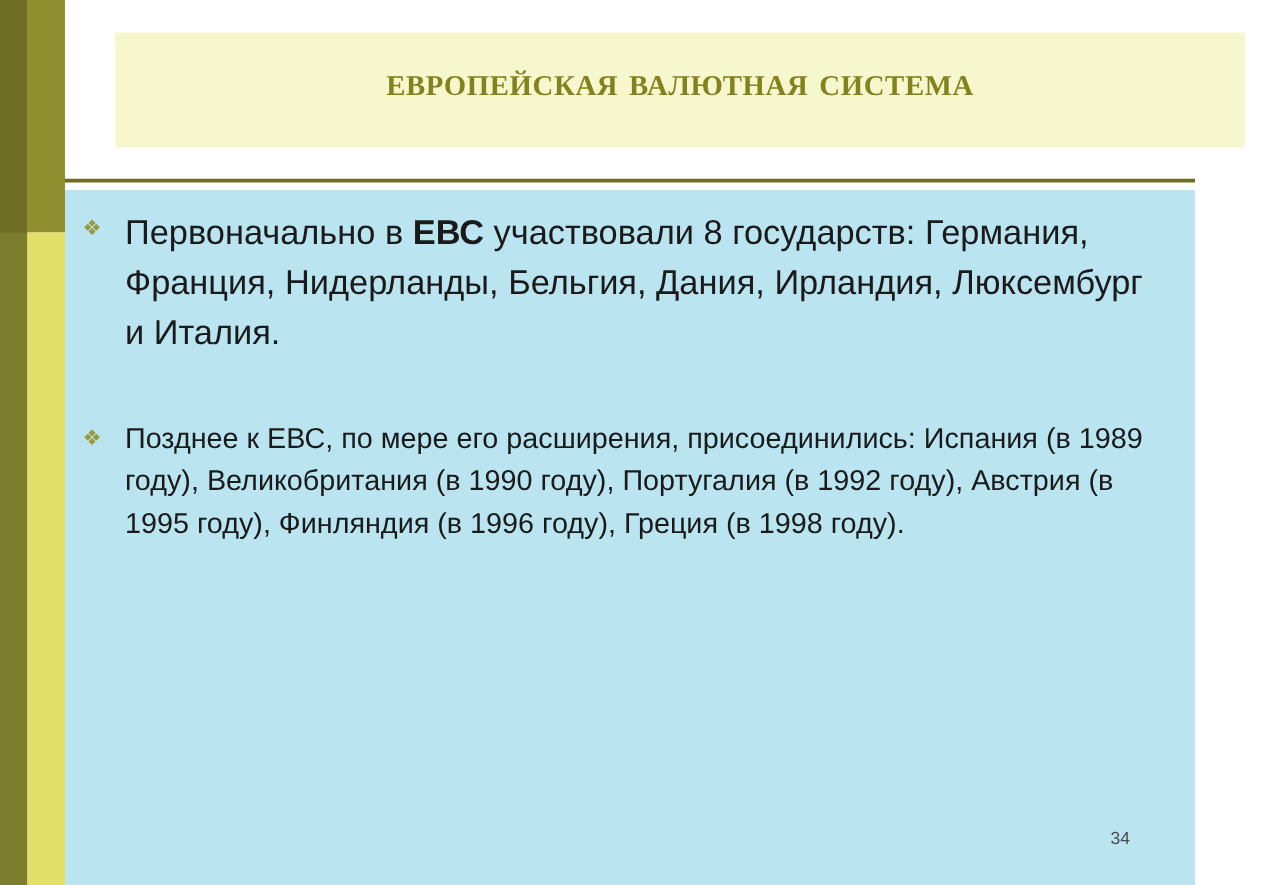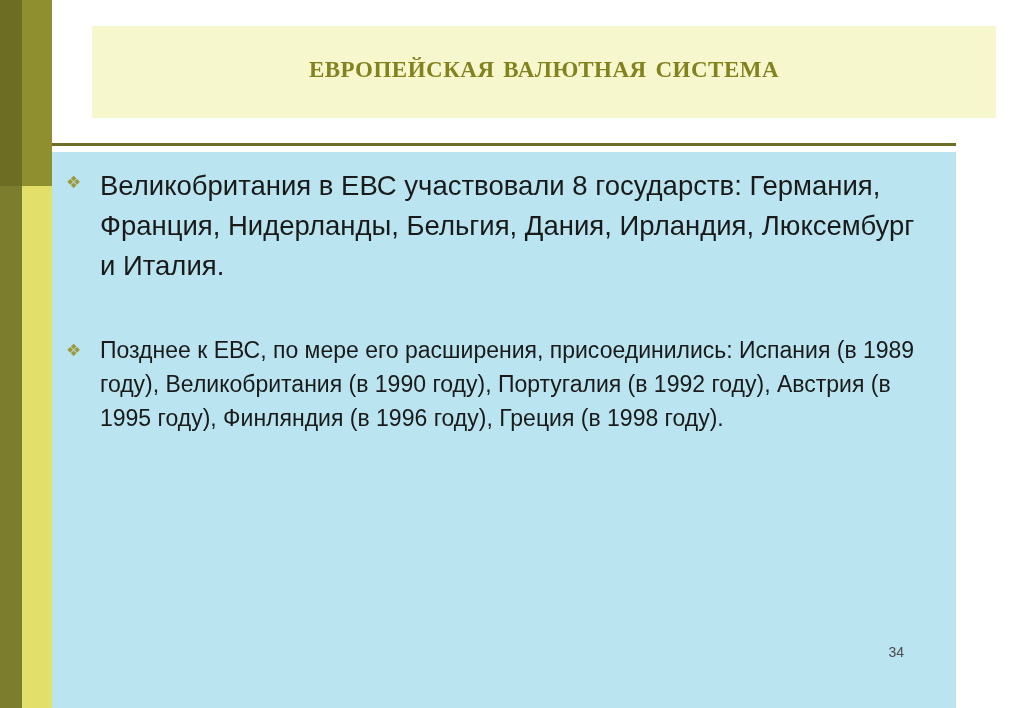--- a/index.html
+++ b/index.html
@@ -124,30 +124,30 @@
     line-height: 1;
   }
   .bullet-text {
     flex: 1 1 auto;
     font-size: 27.5px;
     line-height: 1.46;
     color: #1a1a1a;
     max-width: 830px;
   }
   .bullet-text b {
-    font-weight: normal;
+    font-weight: bold;
   }
   .b2 .bullet-text {
     font-size: 23px;
   }
 
   .page-number {
     position: absolute;
     right: 52px;
-    bottom: 48px;
+    bottom: 30px;
     font-size: 14px;
     color: #4a4a4a;
   }
 </style>
 </head>
 <body>
 
 <div class="slide">
 
   <div class="left-bar-dark"></div>
@@ -158,21 +158,21 @@
   <div class="title-band">
     <div class="title-text">Европейская валютная система</div>
   </div>
   <div class="title-rule"></div>
 
   <div class="body-panel">
     <div class="bullets">
 
       <div class="bullet-row b1">
         <div class="bullet-marker">❖</div>
-        <div class="bullet-text"><span>Великобритания в </span><b>ЕВС</b><span> участвовали 8 государств: Германия, Франция, Нидерланды, Бельгия, Дания, Ирландия, Люксембург и Италия.</span></div>
+        <div class="bullet-text"><span>Первоначально в </span><b>ЕВС</b><span> участвовали 8 государств: Германия, Франция, Нидерланды, Бельгия, Дания, Ирландия, Люксембург и Италия.</span></div>
       </div>
 
       <div class="bullet-row b2">
         <div class="bullet-marker">❖</div>
         <div class="bullet-text">Позднее к ЕВС, по мере его расширения, присоединились: Испания (в 1989 году), Великобритания (в 1990 году), Португалия (в 1992 году), Австрия (в 1995 году), Финляндия (в 1996 году), Греция (в 1998 году).</div>
       </div>
 
     </div>
 
     <div class="page-number">34</div>

